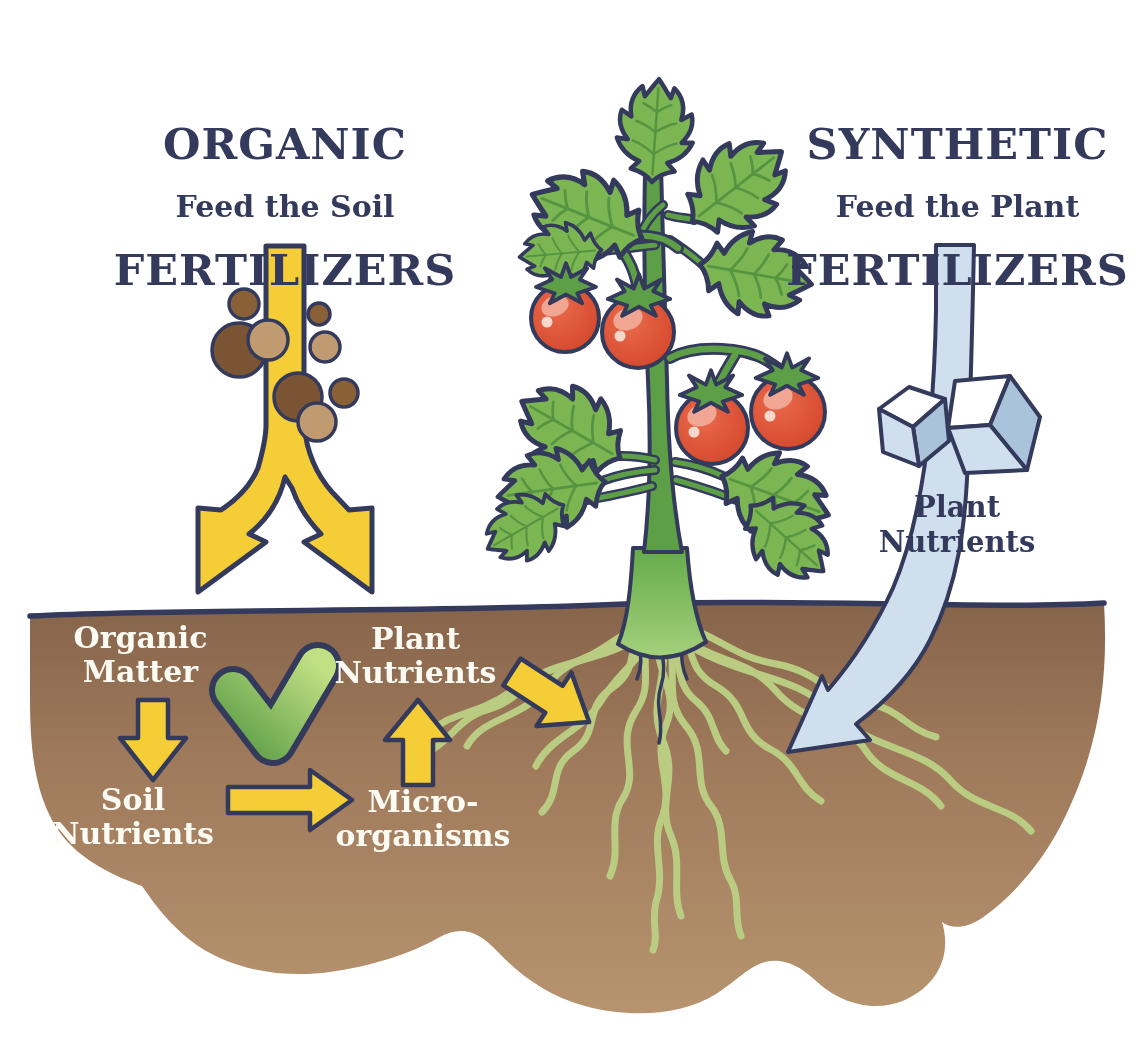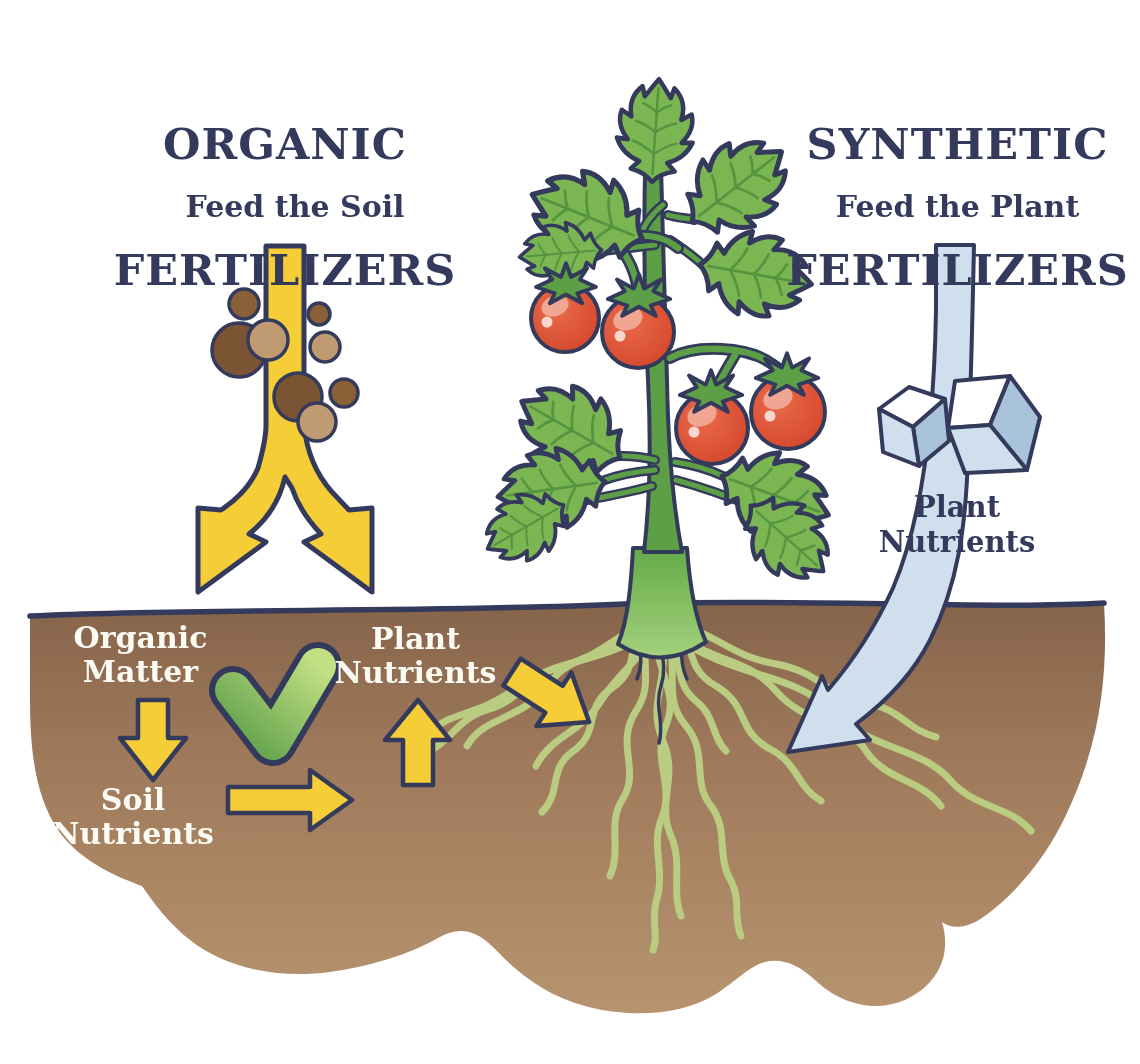--- a/index.html
+++ b/index.html
@@ -240,30 +240,32 @@
         <use href="#calyx" transform="translate(711,395) scale(1.3)"></use>
         <use href="#calyx" transform="translate(787,378) scale(1.3)"></use>
       </g>
     </g>
   </svg>
 
   <div class="txt navy-text title" style="left:95px;top:50px;width:380px;">
     <div>ORGANIC</div>
     <div>FERTILIZERS</div>
   </div>
-  <div class="txt navy-text subtitle" style="left:105px;top:190px;width:380px;">Feed the Soil</div>
+  <div class="txt navy-text subtitle" style="left:95px;top:190px;width:380px;">Feed the Soil</div>
 
   <div class="txt navy-text title" style="left:765px;top:50px;width:385px;">
     <div>SYNTHETIC</div>
     <div>FERTILIZERS</div>
   </div>
   <div class="txt navy-text subtitle" style="left:765px;top:190px;width:385px;">Feed the Plant</div>
 
   <div class="txt navy-text granule-label" style="left:857px;top:490px;width:200px;">Plant
 Nutrients</div>
 
   <div class="txt white-text soil-label" style="left:38px;top:621px;width:205px;">Organic
 Matter</div>
   <div class="txt white-text soil-label" style="left:313px;top:622px;width:205px;">Plant
 Nutrients</div>
   <div class="txt white-text soil-label" style="left:28px;top:783px;width:210px;">Soil
 Nutrients</div>
+  <div class="txt white-text soil-label" style="left:318px;top:785px;width:210px;">Micro-
+organisms</div>
 </div>
 
 </body></html>

